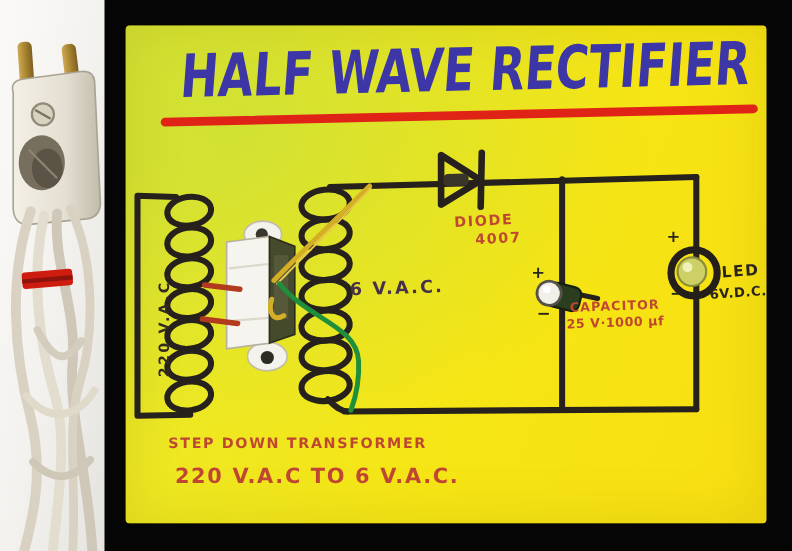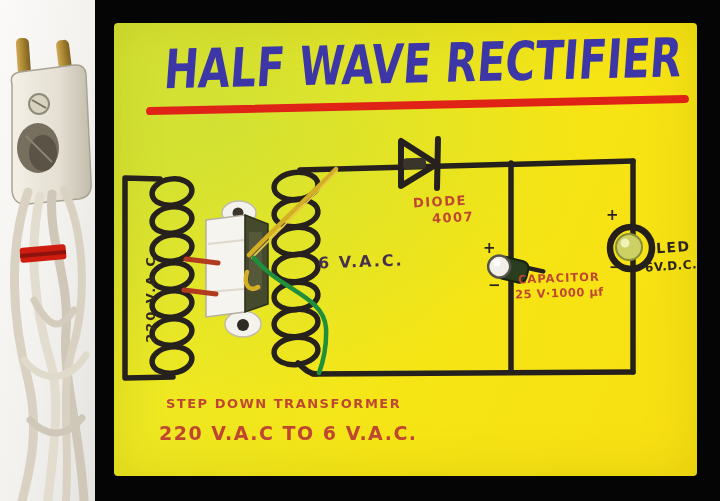--- a/index.html
+++ b/index.html
@@ -30,21 +30,21 @@
   #diode-l1{left:413px;top:194px;font-size:13px;letter-spacing:1.5px;transform:rotate(-3deg);}
   #diode-l2{left:432px;top:210px;font-size:13px;letter-spacing:1.5px;transform:rotate(-3deg);}
   #cap-plus{left:483px;top:239px;font-size:15px;color:#2a241f;}
   #cap-minus{left:488px;top:276px;font-size:15px;color:#2a241f;}
   #cap-l1{left:518px;top:271px;font-size:11.5px;letter-spacing:1px;transform:rotate(-2deg);}
   #cap-l2{left:515px;top:286px;font-size:11.5px;letter-spacing:.5px;transform:rotate(-2deg);}
   #led-plus{left:606px;top:206px;font-size:15px;color:#2a241f;}
   #led-minus{left:609px;top:258px;font-size:15px;color:#2a241f;}
   #led-l1{left:656px;top:239px;font-size:14px;letter-spacing:1.5px;color:#2a241f;transform:rotate(-4deg);}
   #led-l2{left:645px;top:259px;font-size:12px;letter-spacing:.5px;color:#2a241f;transform:rotate(-4deg);}
-  #cap1{left:166px;top:396px;font-size:13px;letter-spacing:1.5px;}
+  #cap1{left:153px;top:396px;font-size:13px;letter-spacing:1.5px;}
   #cap2{left:159px;top:422px;font-size:19px;letter-spacing:1.5px;}
 </style>
 </head>
 <body>
 
 <div id="stage">
 
   <div class="abs" id="white-strip"></div>
   <div class="abs" id="board"></div>
 

